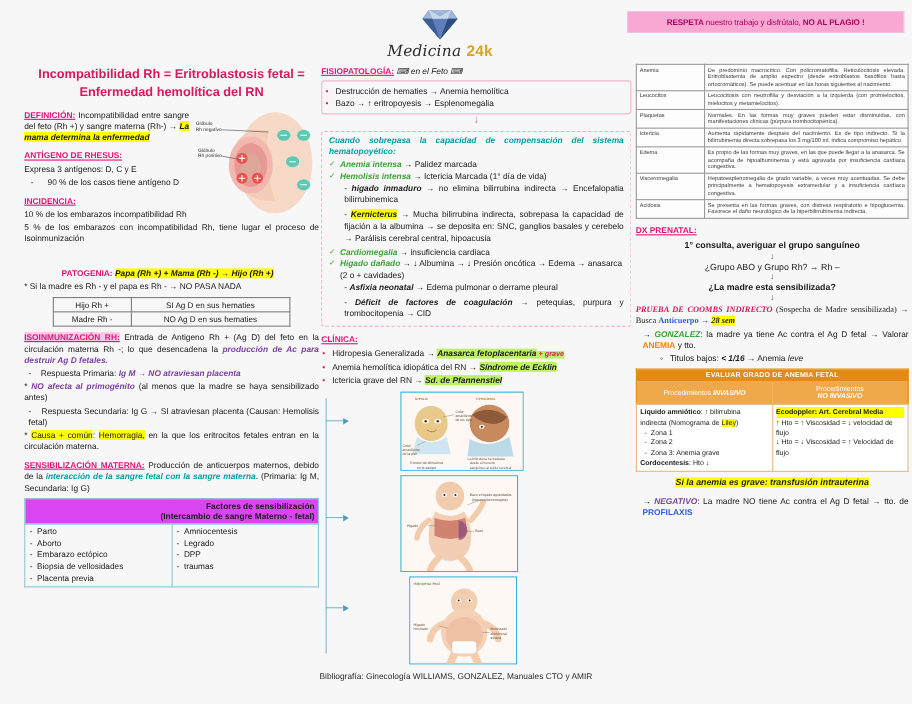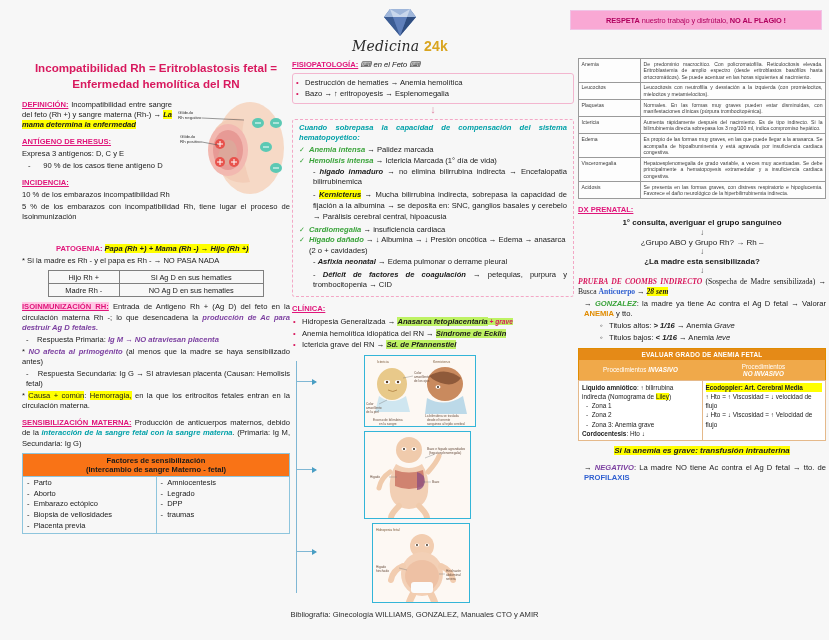--- a/index.html
+++ b/index.html
@@ -53,21 +53,21 @@
   .cyanhl { background:#bef264; }
 
   
   .preg-illu { float:right; width:112px; height:96px; margin:-2px 0 2px 6px; position:relative; }
 
   
   table.simple { border-collapse:collapse; width:216px; margin:4px auto 5px auto; font-size:7.4px; }
   table.simple td { border:1px solid #7f7f7f; padding:1.5px 4px; text-align:center; }
 
   table.factors { border-collapse:collapse; width:100%; margin-top:4px; font-size:7.5px; }
-  table.factors th { background:#f97316; border:1px solid #8ec5dd; padding:2px 3px; font-size:7.6px; }
+  table.factors th { background:#d946ef; border:1px solid #8ec5dd; padding:2px 3px; font-size:7.6px;text-align:right; }
   table.factors td { border:1px solid #8ec5dd; padding:1px 4px; vertical-align:top; line-height:1.45; }
 
   
   .box-pink { border:1px solid #f3b6cf; border-radius:3px; padding:3px 2px; margin-top:3px; }
   .box-dash { border:1px dashed #f3a8c6; border-radius:3px; padding:3px 6px; margin-top:6px; }
   .bullets { margin:0; padding:0; list-style:none; }
   .bullets li { position:relative; padding-left:10px; line-height:1.5; }
   .bullets li:before { content:"•"; position:absolute; left:1px; color:#d8195e; }
   .checks li { position:relative; padding-left:10px; line-height:1.42; }
   .checks li:before { content:"\2713"; position:absolute; left:0; color:#3aa33a; font-size:7px; }
@@ -404,23 +404,20 @@
     </div>
 
     <p style="text-align:justify;margin-top:2px;font-family:Liberation Serif, serif;">
       <span class="bi red">PRUEBA DE COOMBS INDIRECTO</span><span> (Sospecha de Madre sensibilizada) → Busca </span><span class="blue" style="font-weight:bold;">Anticuerpo</span><span> → </span><span class="hl bi">28 sem</span>
     </p>
 
     <p style="padding-left:6px;">
       <span class="arr">→</span> <span class="bi green">GONZALEZ</span><span>: la madre ya tiene Ac contra el Ag D fetal → Valorar </span><span class="orange" style="font-weight:bold;">ANEMIA</span><span> y tto.</span>
     </p>
     <p style="padding-left:22px;">
-      ◦&nbsp;&nbsp;&nbsp;<span>Titulos altos: </span><span class="bi">&gt; 1/16</span><span> → Anemia </span><span class="it">Grave</span>
-    </p>
-    <p style="padding-left:22px;">
       ◦&nbsp;&nbsp;&nbsp;<span>Titulos bajos: </span><span class="bi">&lt; 1/16</span><span> → Anemia </span><span class="it">leve</span>
     </p>
 
     <table class="anemia">
       <tbody>
           <tr>
         <th class="full" colspan="2">EVALUAR GRADO DE ANEMIA FETAL</th>
       </tr>
       <tr>
         <th class="h" style="width:50%;">

